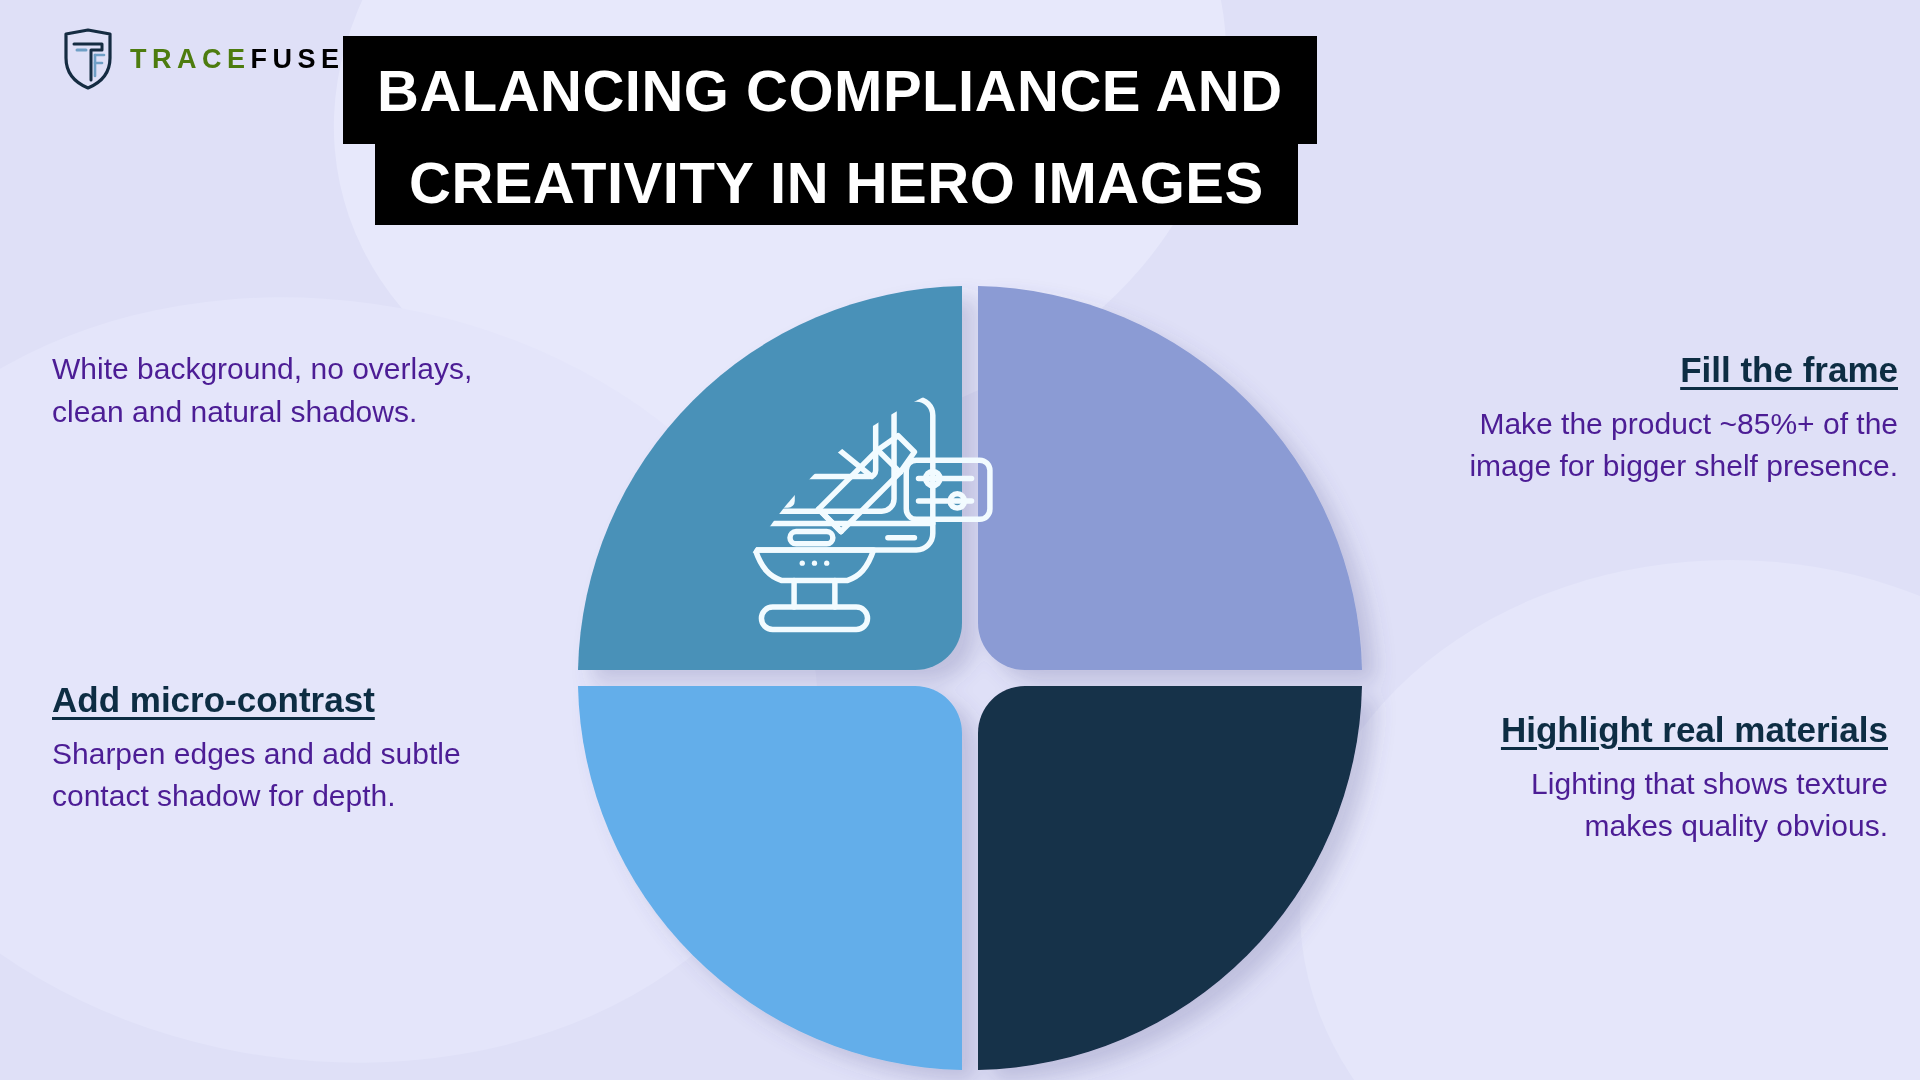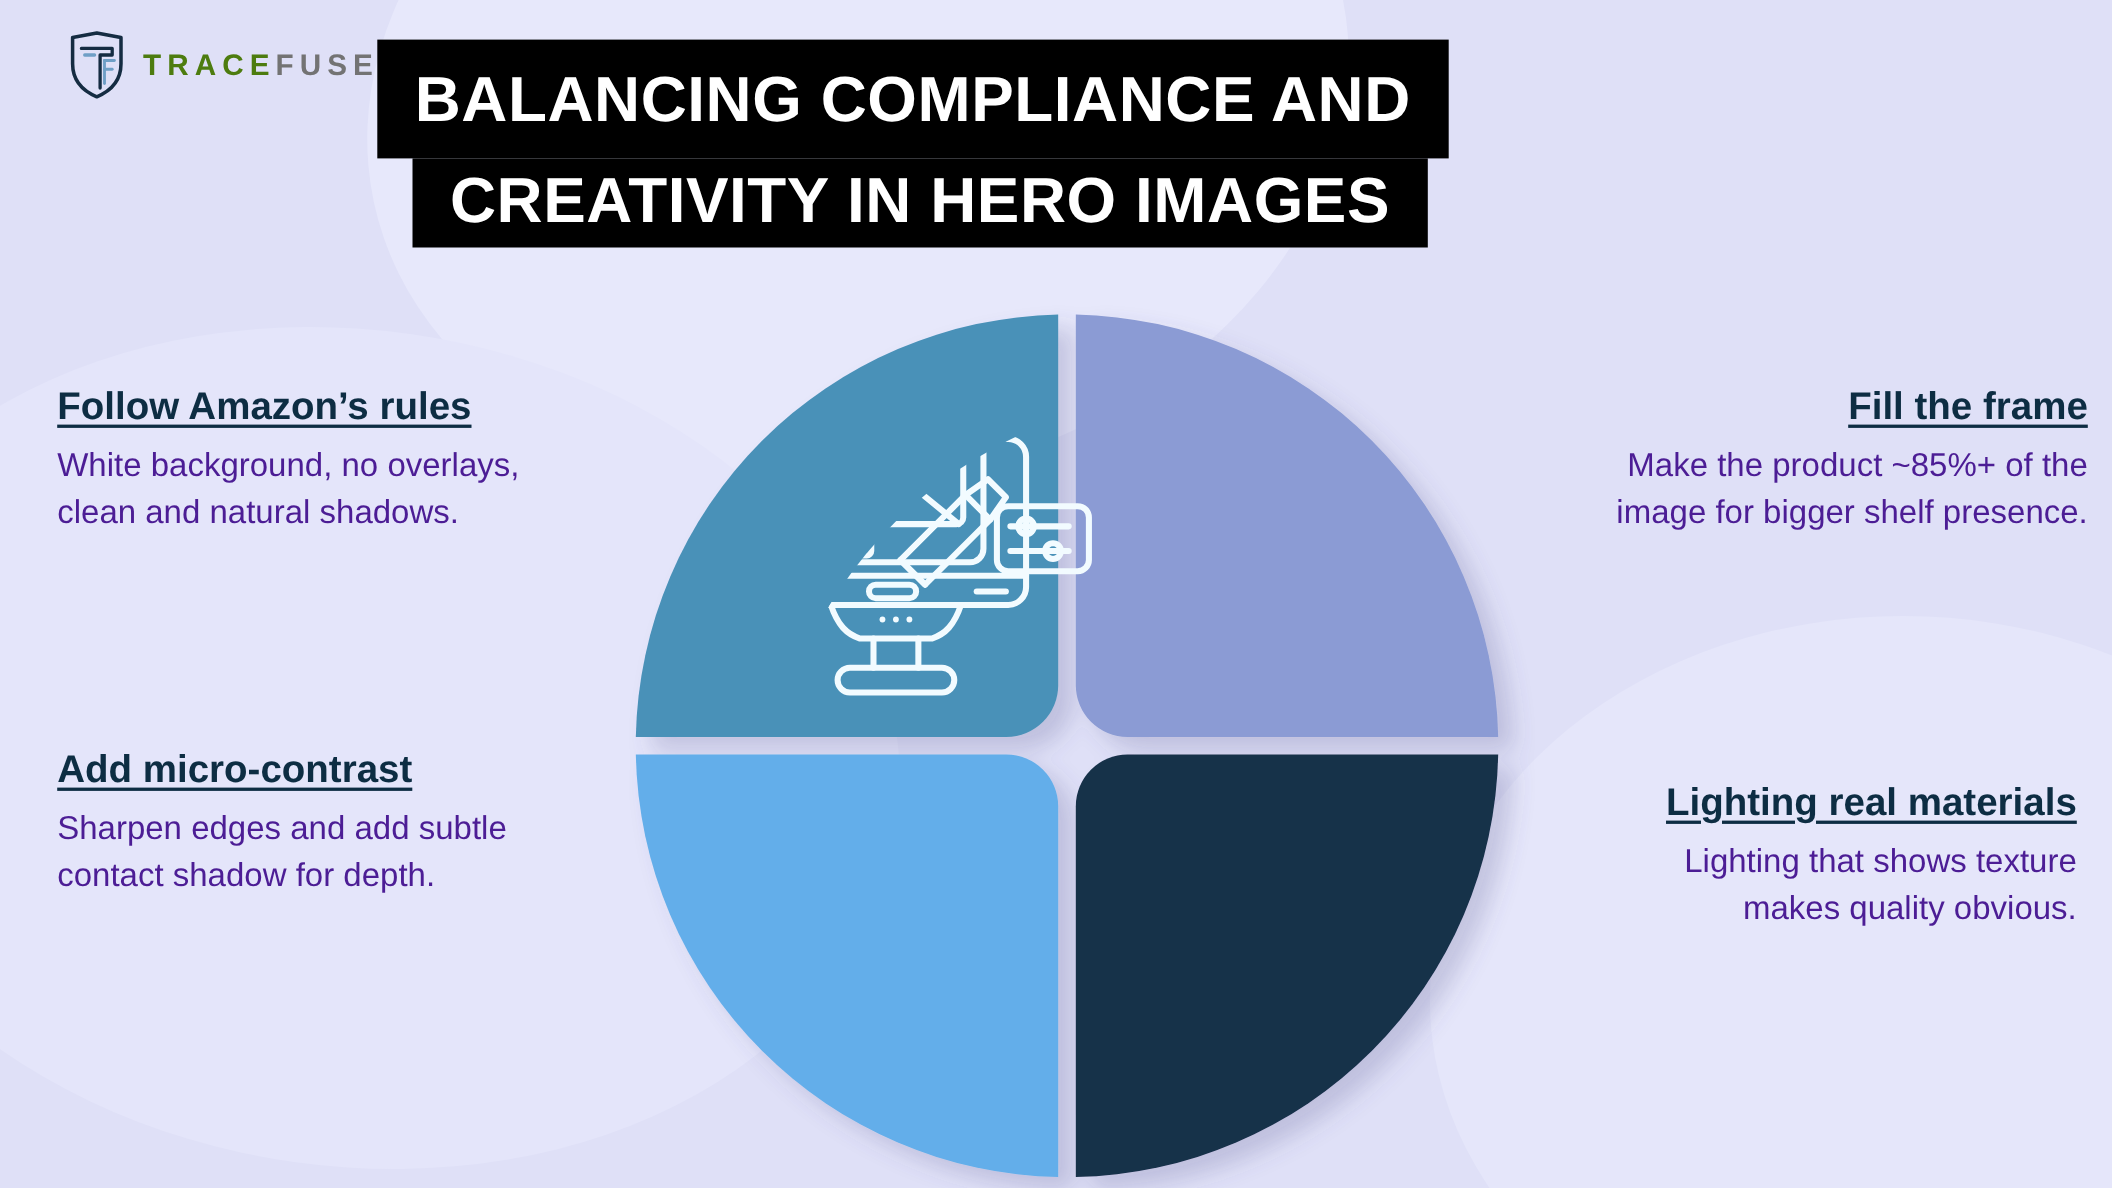--- a/index.html
+++ b/index.html
@@ -34,21 +34,21 @@
     border-radius:50%;
     background:#e5e6fa;
     pointer-events:none;
   }
 
   
   .logo { position:absolute; left:62px; top:28px; display:flex; align-items:center; gap:16px; }
   .logo-mark { width:52px; height:62px; flex:none; }
   .logo-text { font-size:27px; letter-spacing:5.5px; font-weight:600; white-space:nowrap; }
   .logo-trace { color:#4d7c0f; }
-  .logo-fuse  { color:#737373; }
+  .logo-fuse  { color:#000000; }
 
   
   .title-wrap { position:absolute; left:0; top:36px; width:1920px; }
   .title-line {
     background:#000000;
     color:#ffffff;
     font-size:58px;
     font-weight:800;
     letter-spacing:0.5px;
     line-height:1;
@@ -230,40 +230,37 @@
           <path d="M144 12 c12 26 -11 42 0 64 c11 22 -12 40 0 62 c-8 18 -4 30 4 44"></path>
           <path d="M148 142 c-10 14 -12 40 -4 74"></path>
           <path d="M170 12 c11 26 -12 42 0 64 c12 22 -11 40 0 62 c11 24 -11 42 0 64"></path>
           <path d="M196 12 c12 26 -11 42 0 64 c11 22 -12 40 0 62 c11 24 -11 42 0 64"></path>
         </g>
       </g>
     </svg>
   </div>
 
   <div class="tblock b-tl left">
-    <div class="head-wrap">
-      <h2>Follow Amazon’s rules</h2>
-    </div>
     <p>White background, no overlays, clean and natural shadows.</p>
   </div>
 
   <div class="tblock b-bl left">
     <div class="head-wrap">
       <h2>Add micro-contrast</h2>
     </div>
     <p>Sharpen edges and add subtle contact shadow for depth.</p>
   </div>
 
   <div class="tblock b-tr right">
     <div class="head-wrap">
       <h2>Fill the frame</h2>
     </div>
     <p>Make the product ~85%+ of the image for bigger shelf presence.</p>
   </div>
 
   <div class="tblock b-br right">
     <div class="head-wrap">
-      <h2>Lighting real materials</h2>
+      <h2>Highlight real materials</h2>
     </div>
     <p>Lighting that shows texture makes quality obvious.</p>
   </div>
 
 </div>
 
 </body></html>

